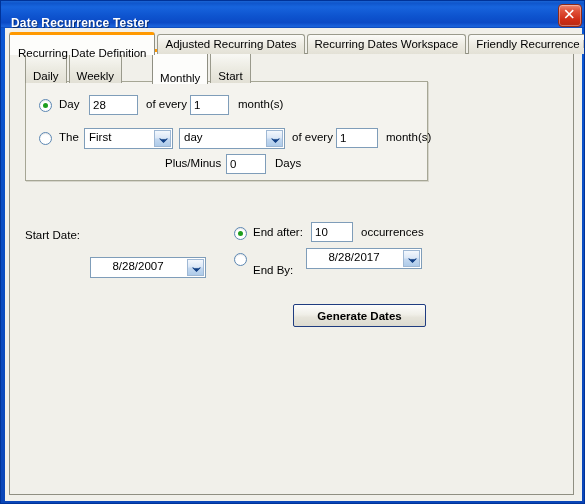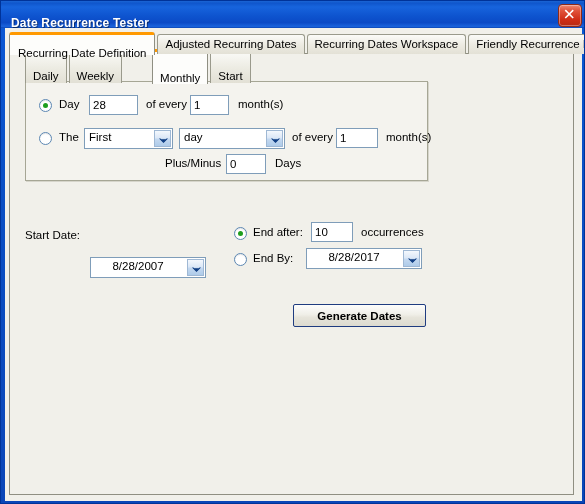--- a/index.html
+++ b/index.html
@@ -365,21 +365,21 @@
             </svg>
         </span>
       </div>
 
       <div class="radio checked" style="left:224px; top:173px;"></div>
       <div class="lbl" style="left:243px; top:172px;">End after:</div>
       <input class="txt" style="left: 301px; top: 168px; width: 42px;" value="10">
       <div class="lbl" style="left:351px; top:172px;">occurrences</div>
 
       <div class="radio" style="left:224px; top:199px;"></div>
-      <div class="lbl" style="left:243px; top:198px;">End By:</div>
+      <div class="lbl" style="left:243px; top:210px;">End By:</div>
       <div class="combo" style="left:296px; top:194px; width:116px;">
         <span class="combo-text centered">8/28/2017</span>
         <span class="combo-btn">
           <svg width="11" height="8" viewBox="0 0 11 8">
               <path d="M1 1.5 L5.5 6 L10 1.5 L8.6 1.5 L5.5 4.4 L2.4 1.5 Z" fill="#0b3a80"></path>
               <path d="M2.8 2.2 L5.5 4.9 L8.2 2.2 Z" fill="#0b3a80"></path>
             </svg>
         </span>
       </div>
 

